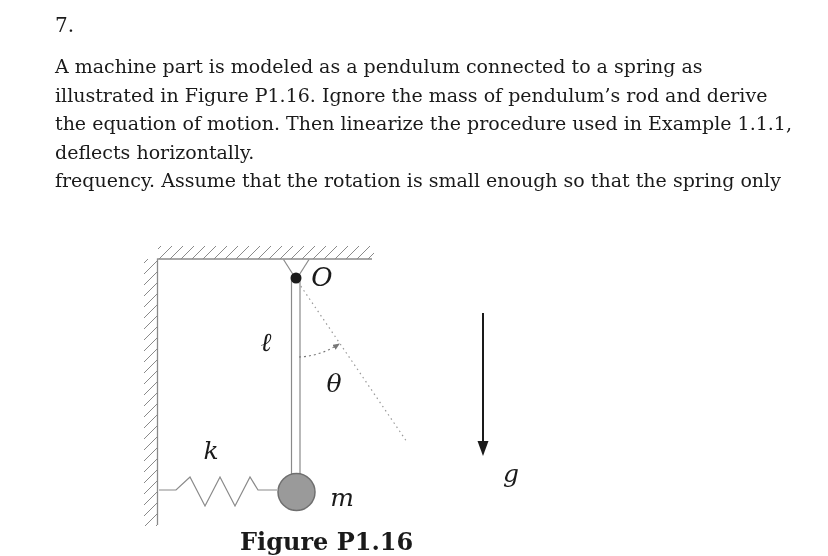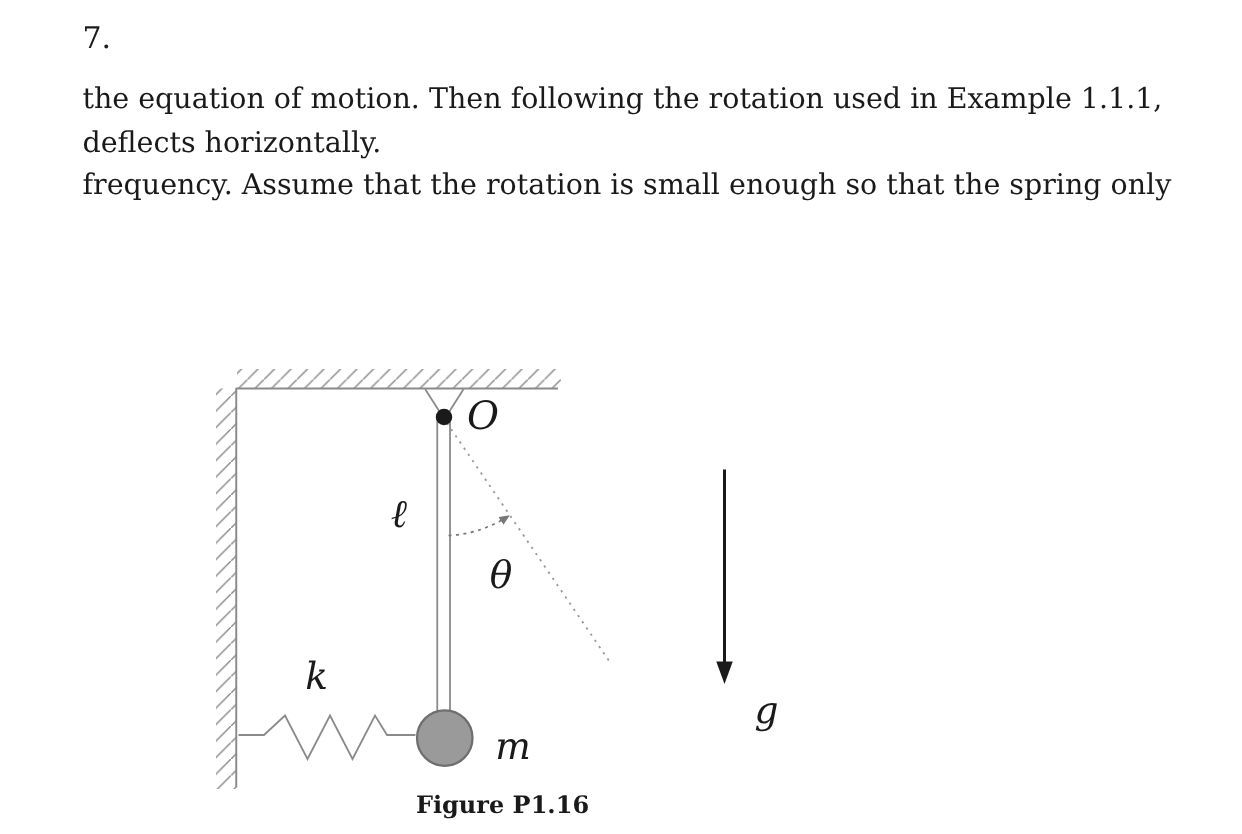--- a/index.html
+++ b/index.html
@@ -31,39 +31,40 @@
     left: 130px;
     top: 238px;
     width: 440px;
     height: 292px;
   }
   .fig-caption {
     position: absolute;
     left: 240px;
     top: 527px;
     width: 190px;
-    text-align: center;
     font-weight: bold;
-    font-size: 16px;
+    font-size: 24px;
   }
   .figlabel {
     font-family: "DejaVu Serif", serif;
     font-style: italic;
     fill: #1a1a1a;
   }
 </style>
 </head>
 <body>
 
 <div class="page">
 
   <div class="prob-num">7.</div>
 
   <div class="prob-text">
-    <div class="tline">the equation of motion. Then following the rotation used in Example 1.1.1,</div>
+    <div class="tline">A machine part is modeled as a pendulum connected to a spring as</div>
+    <div class="tline">illustrated in Figure P1.16. Ignore the mass of pendulum’s rod and derive</div>
+    <div class="tline">the equation of motion. Then linearize the procedure used in Example 1.1.1,</div>
     <div class="tline">deflects horizontally.</div>
     <div class="tline">frequency. Assume that the rotation is small enough so that the spring only</div>
   </div>
 
   <svg class="fig-svg" viewBox="130 238 440 292" xmlns="http://www.w3.org/2000/svg">
     <defs>
       <pattern id="hatch" patternUnits="userSpaceOnUse" width="11" height="11">
         <line x1="0" y1="11" x2="11" y2="0" stroke="#8a8a8a" stroke-width="1"></line>
       </pattern>
       <marker id="arc-arrow" markerUnits="userSpaceOnUse" markerWidth="10" markerHeight="10" refX="6" refY="3" orient="auto">

